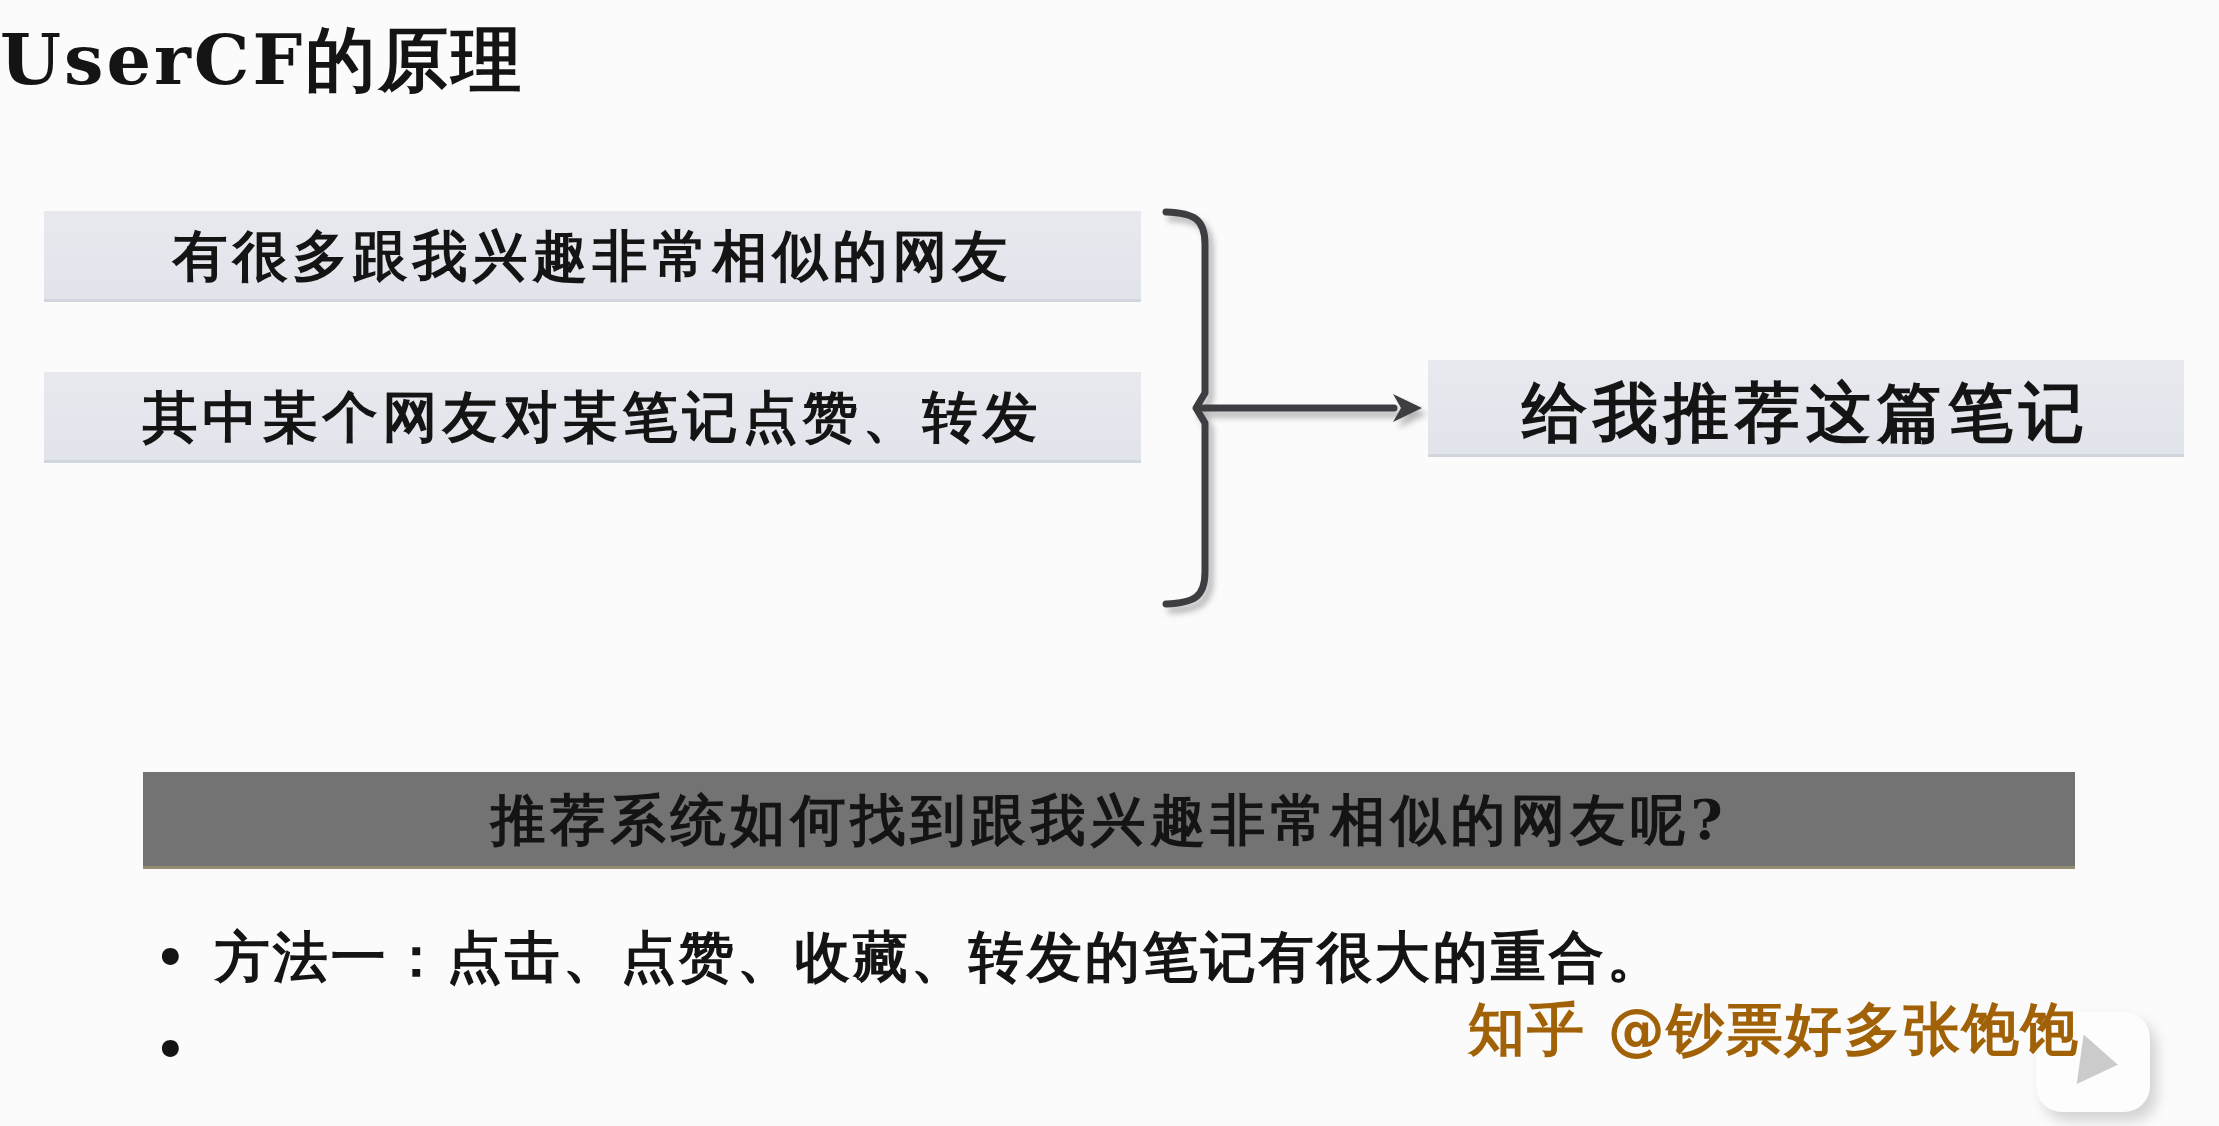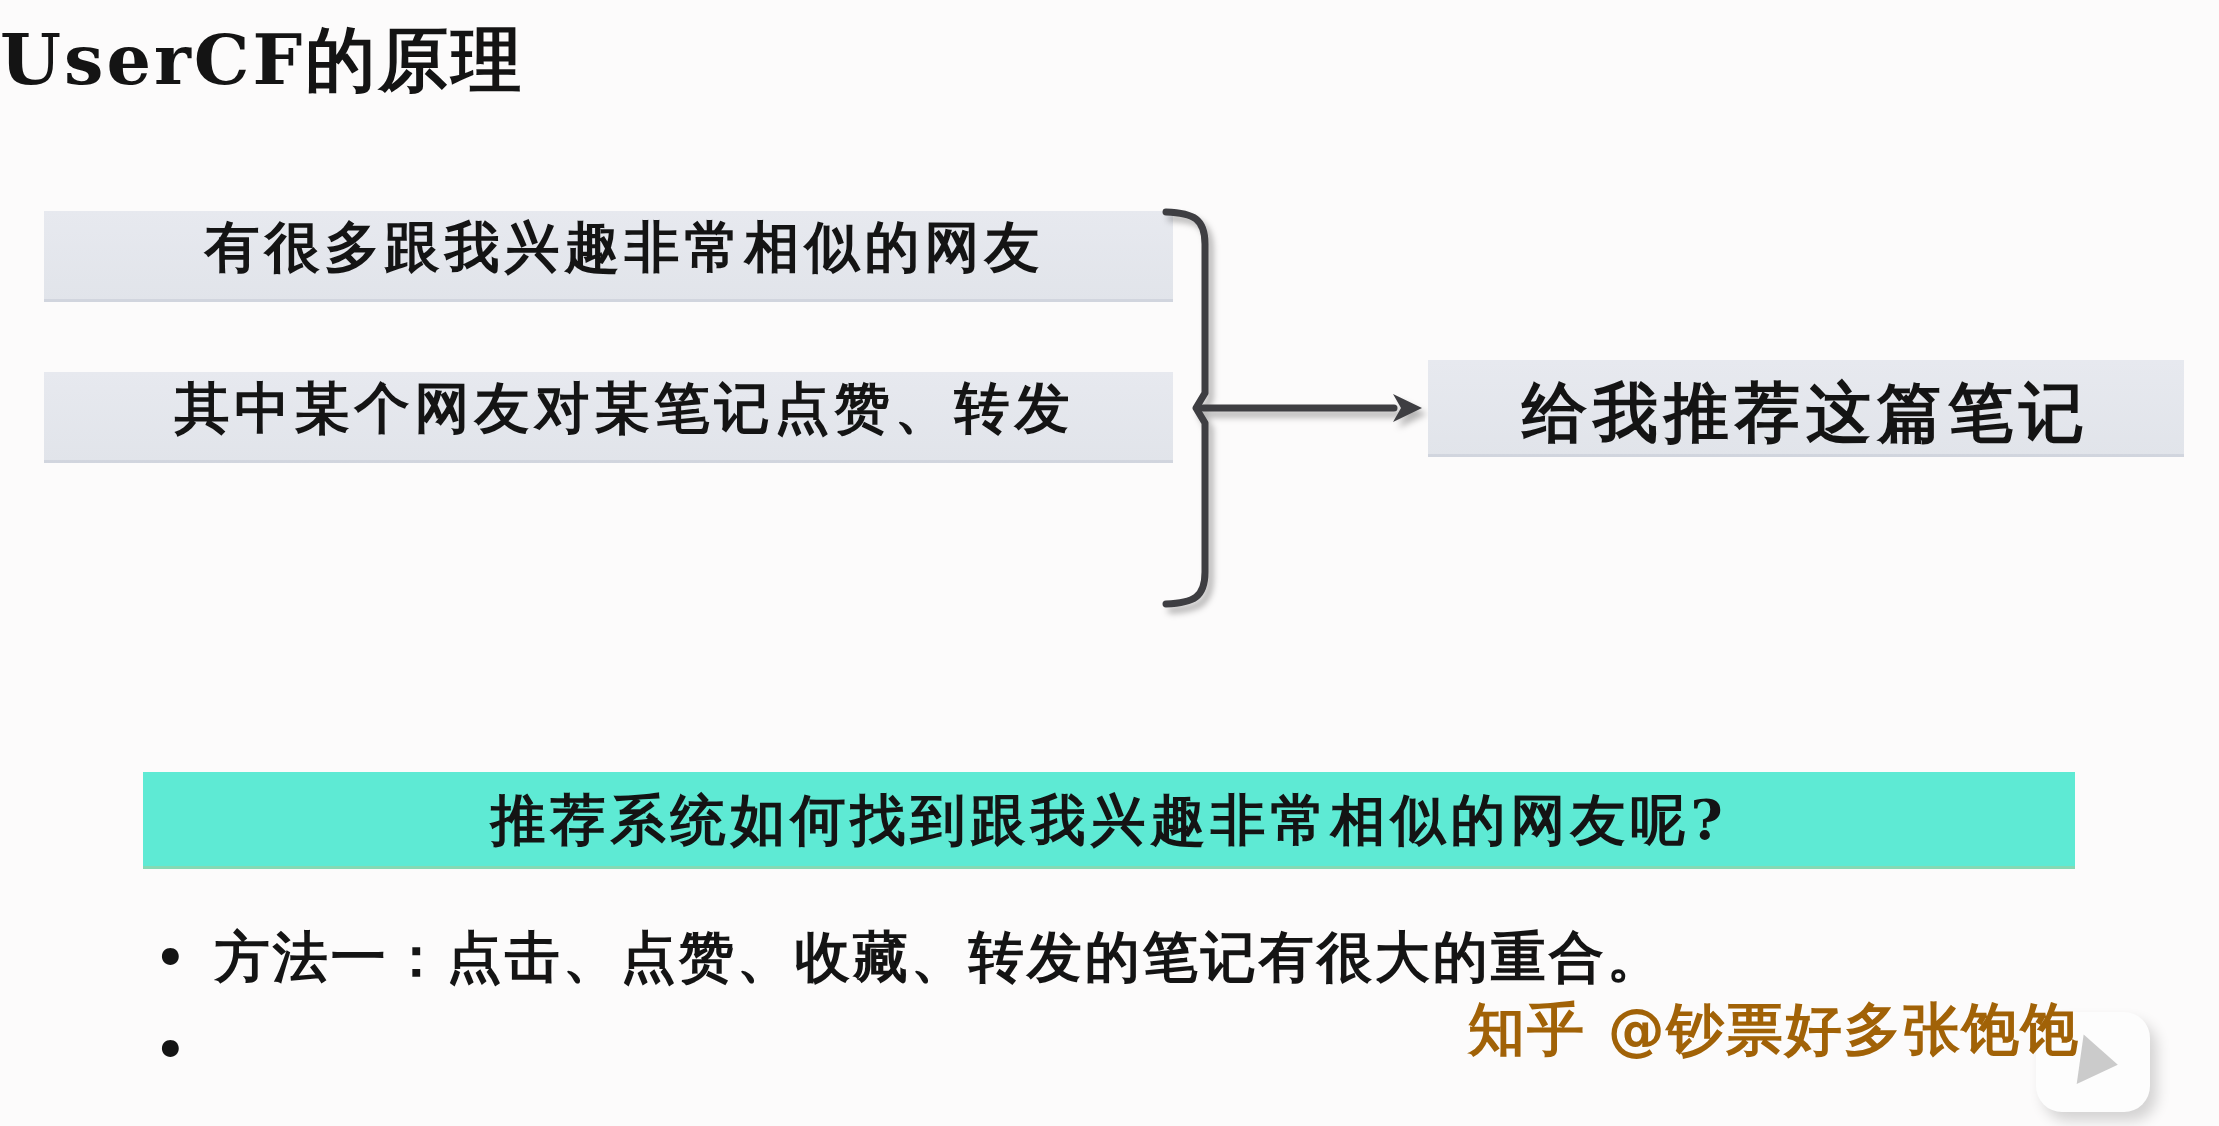--- a/index.html
+++ b/index.html
@@ -12,40 +12,40 @@
     overflow:hidden;
   }
   .title{
     position:absolute;top:14px;left:0;width:2150px;
     font-size:70px;font-weight:bold;letter-spacing:3px;
   }
   .pbox{
     position:absolute;left:44px;width:1097px;height:91px;
     background:linear-gradient(#e7e9ef,#e1e4ea);
     box-shadow:inset 0 -3px 0 rgba(180,185,200,.35);
-    display:flex;align-items:flex-start;justify-content:center;
-    font-size:55px;font-weight:600;letter-spacing:5px;white-space:nowrap;padding-left:32px;
+    display:flex;align-items:center;justify-content:center;
+    font-size:55px;font-weight:600;letter-spacing:5px;white-space:nowrap;
   }
   .pbox1{top:211px;}
   .pbox2{top:372px;}
   .pbox3{top:504px;}
   .cbox{
     position:absolute;left:1428px;top:360px;width:756px;height:97px;
     background:linear-gradient(#e7e9ef,#e1e4ea);
     box-shadow:inset 0 -3px 0 rgba(180,185,200,.35);
     display:flex;align-items:flex-end;justify-content:center;
     font-size:65px;font-weight:600;letter-spacing:6px;white-space:nowrap;
   }
   .bracket-svg{
     position:absolute;left:1150px;top:196px;
     filter:drop-shadow(5px 6px 3px rgba(0,0,0,.28));
   }
   .qbox{
     position:absolute;left:143px;top:772px;width:1932px;height:97px;
-    background:#5eead4;
+    background:#737373;
     box-shadow:inset 0 -3px 0 rgba(210,185,120,.35);
     display:flex;align-items:center;justify-content:center;
     font-size:55px;font-weight:600;letter-spacing:5px;white-space:nowrap;
   }
   .methods{
     position:absolute;left:155px;top:918px;
     font-size:55px;font-weight:600;letter-spacing:3px;
   }
   .method-item{
     display:flex;align-items:center;

